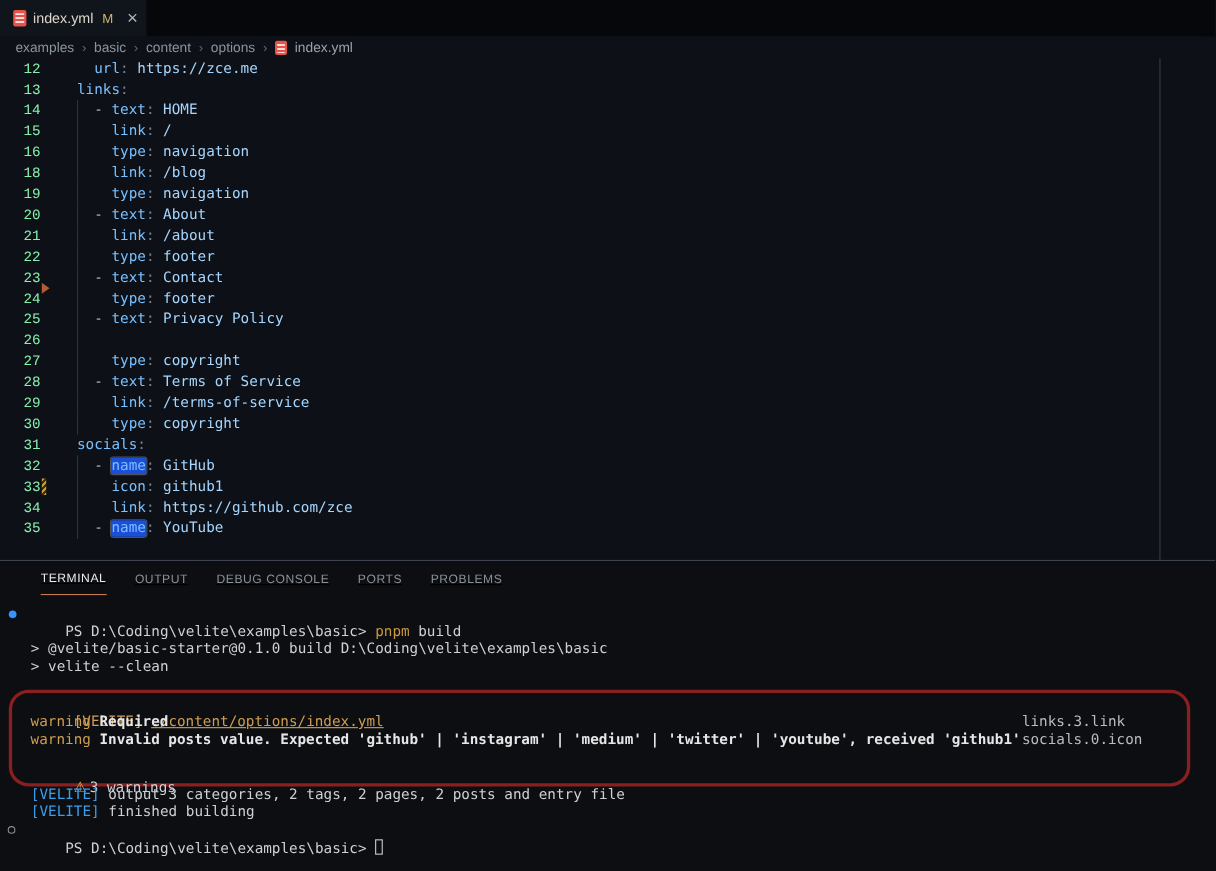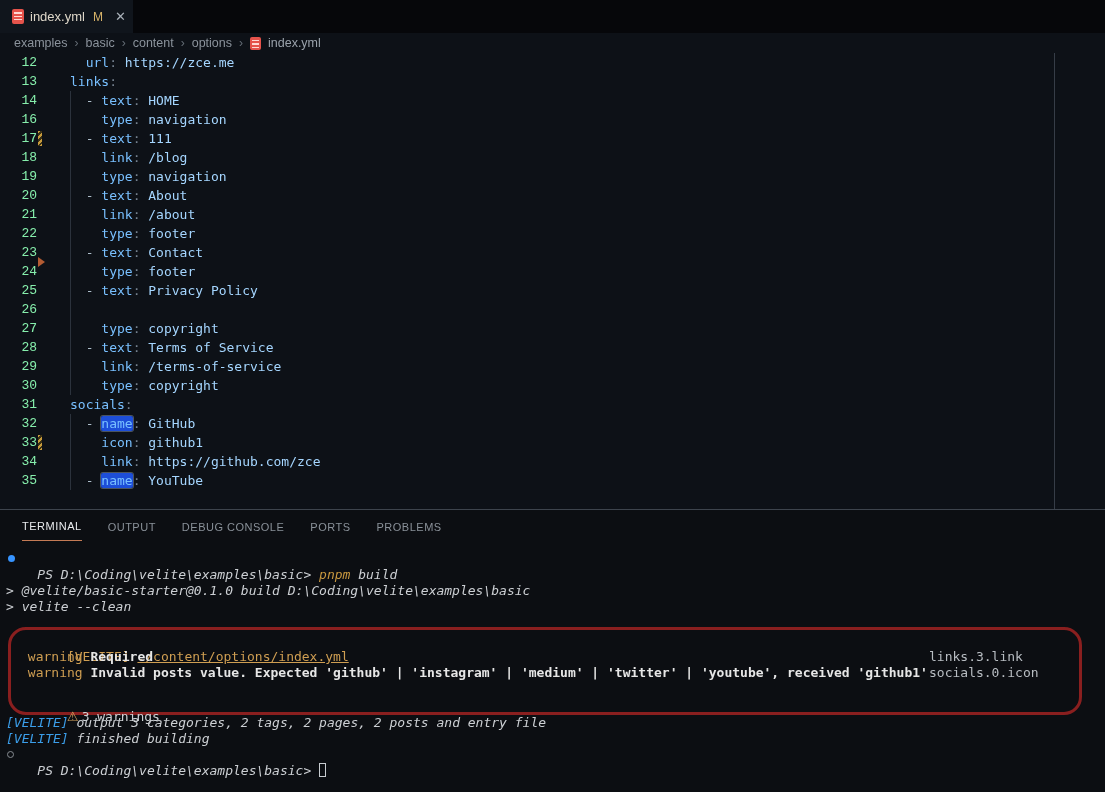--- a/index.html
+++ b/index.html
@@ -44,27 +44,27 @@
   .k  { color:#79c0ff; }
   .v  { color:#a5d6ff; }
   .p  { color:#768390; }
   .d  { color:#aebecb; }
   .pl { color:#c9d1d9; }
   .lk { color:#a5d6ff; }
   .hlk { color:#79c0ff; background:#1d4ed8; box-shadow:0 0 0 1px #4a545f; border-radius:2px; }
 
   
   .panel { position:absolute; top:509px; left:0; width:1105px; height:283px; background:#0c0e12; border-top:1px solid #3d444d; }
-  .ptabs { display:flex; align-items:center; gap:26px; padding-left:22px; height:34px; }
+  .ptabs { display:flex; align-items:center; gap:26px; padding-left:37px; height:34px;text-decoration:underline; }
   .ptab { font-size:11px; letter-spacing:.5px; color:#8a9199; padding:7px 0 8px; cursor:pointer; }
   .ptab.active { color:#e8eaed; border-bottom:1px solid #c57b55; }
 
   .term { position:absolute; top:551px; left:0; width:1105px; font-family:"DejaVu Sans Mono", monospace;
     font-size:13px; line-height:16px; color:#cdd0d4; }
-  .trow { position:relative; height:16px; padding-left:6px; white-space:pre;font-style:italic; }
+  .trow { position:relative; height:16px; padding-left:28px; white-space:pre; }
   .sp16 { height:16px; } .sp12 { height:12px; }
   .pdot { position:absolute; left:8px; top:4px; width:7px; height:7px; border-radius:50%; background:#3794ff; }
   .pcirc { position:absolute; left:7px; top:4px; width:7px; height:7px; border-radius:50%; border:1px solid #878c92; }
   .cmd-y { color:#c9983f; }
   .cursor { display:inline-block; width:7px; height:14px; border:1px solid #c8ccd0; margin-left:8px; vertical-align:-2px; }
 
   .warnbox { margin-left:8px; width:1074px; border:3px solid #8a1f1f; border-radius:18px; padding:3px 0 0 9px; }
   .brow { position:relative; height:16px; white-space:pre; }
   .tag-warn { color:#cf9e52; }
   .tag-info { color:#3b9eea; }
@@ -99,22 +99,22 @@
   <span class="crumb-sep">›</span>
   <span class="ficon sm"></span>
   <span class="crumb-file">index.yml</span>
 </div>
 
 <div class="editor">
   <div id="editor-lines">
       <div class="cl"><span class="gut mono">12</span><span class="code"><span class="pl">  </span><span class="k">url</span><span class="p">:</span><span class="pl"> </span><span class="lk">https://zce.me</span></span></div>
       <div class="cl"><span class="gut mono">13</span><span class="code"><span class="k">links</span><span class="p">:</span></span></div>
       <div class="cl"><span class="gut mono">14</span><span class="guide"></span><span class="code"><span class="pl">  </span><span class="d">- </span><span class="k">text</span><span class="p">:</span><span class="v"> HOME</span></span></div>
+      <div class="cl"><span class="gut mono">15</span><span class="guide"></span><span class="code"><span class="pl">    </span><span class="k">link</span><span class="p">:</span><span class="v"> /</span></span></div>
       <div class="cl"><span class="gut mono">16</span><span class="guide"></span><span class="code"><span class="pl">    </span><span class="k">type</span><span class="p">:</span><span class="v"> navigation</span></span></div>
-      <div class="cl"><span class="gut mono">17</span><span class="gmod"></span><span class="guide"></span><span class="code"><span class="pl">  </span><span class="d">- </span><span class="k">text</span><span class="p">:</span><span class="v"> 111</span></span></div>
       <div class="cl"><span class="gut mono">18</span><span class="guide"></span><span class="code"><span class="pl">    </span><span class="k">link</span><span class="p">:</span><span class="v"> /blog</span></span></div>
       <div class="cl"><span class="gut mono">19</span><span class="guide"></span><span class="code"><span class="pl">    </span><span class="k">type</span><span class="p">:</span><span class="v"> navigation</span></span></div>
       <div class="cl"><span class="gut mono">20</span><span class="guide"></span><span class="code"><span class="pl">  </span><span class="d">- </span><span class="k">text</span><span class="p">:</span><span class="v"> About</span></span></div>
       <div class="cl"><span class="gut mono">21</span><span class="guide"></span><span class="code"><span class="pl">    </span><span class="k">link</span><span class="p">:</span><span class="v"> /about</span></span></div>
       <div class="cl"><span class="gut mono">22</span><span class="guide"></span><span class="code"><span class="pl">    </span><span class="k">type</span><span class="p">:</span><span class="v"> footer</span></span></div>
       <div class="cl"><span class="gut mono">23</span><span class="guide"></span><span class="code"><span class="pl">  </span><span class="d">- </span><span class="k">text</span><span class="p">:</span><span class="v"> Contact</span></span></div>
       <div class="cl"><span class="gut mono">24</span><span class="gdel"></span><span class="guide"></span><span class="code"><span class="pl">    </span><span class="k">type</span><span class="p">:</span><span class="v"> footer</span></span></div>
       <div class="cl"><span class="gut mono">25</span><span class="guide"></span><span class="code"><span class="pl">  </span><span class="d">- </span><span class="k">text</span><span class="p">:</span><span class="v"> Privacy Policy</span></span></div>
       <div class="cl"><span class="gut mono">26</span><span class="guide"></span></div>
       <div class="cl"><span class="gut mono">27</span><span class="guide"></span><span class="code"><span class="pl">    </span><span class="k">type</span><span class="p">:</span><span class="v"> copyright</span></span></div>

